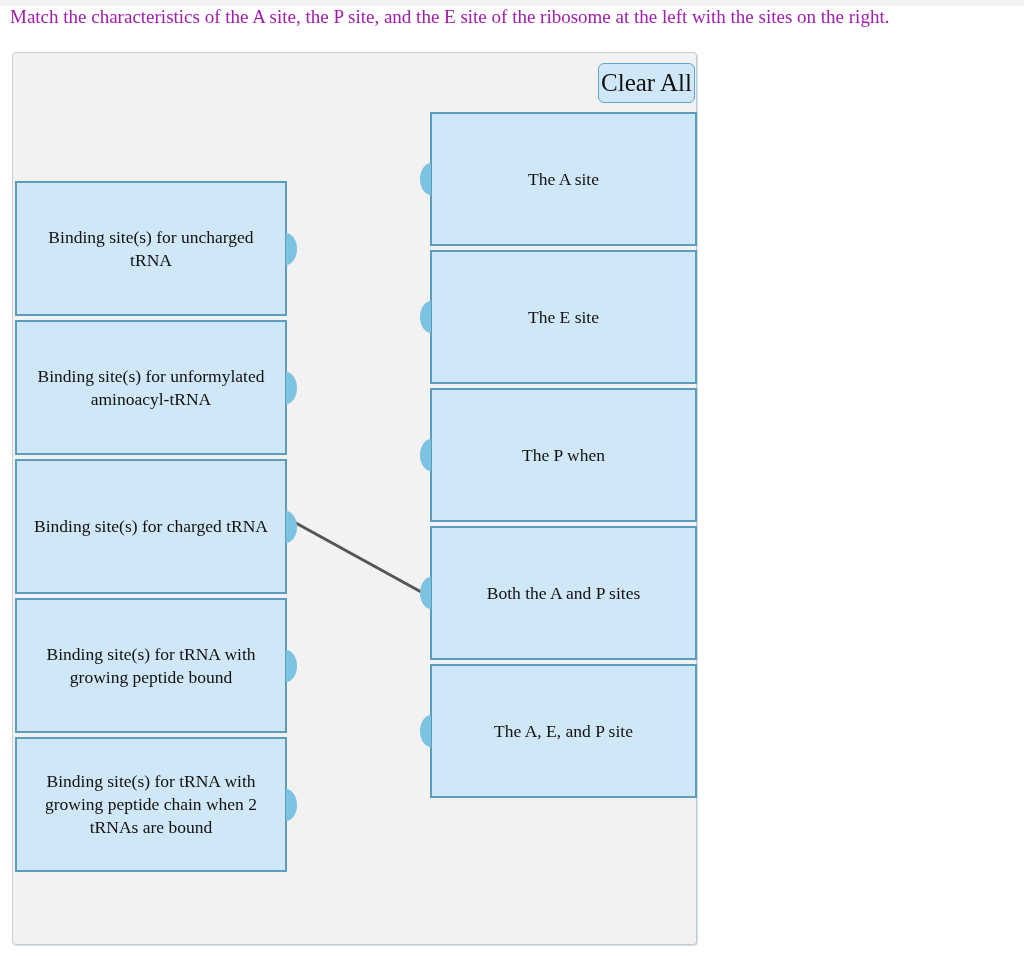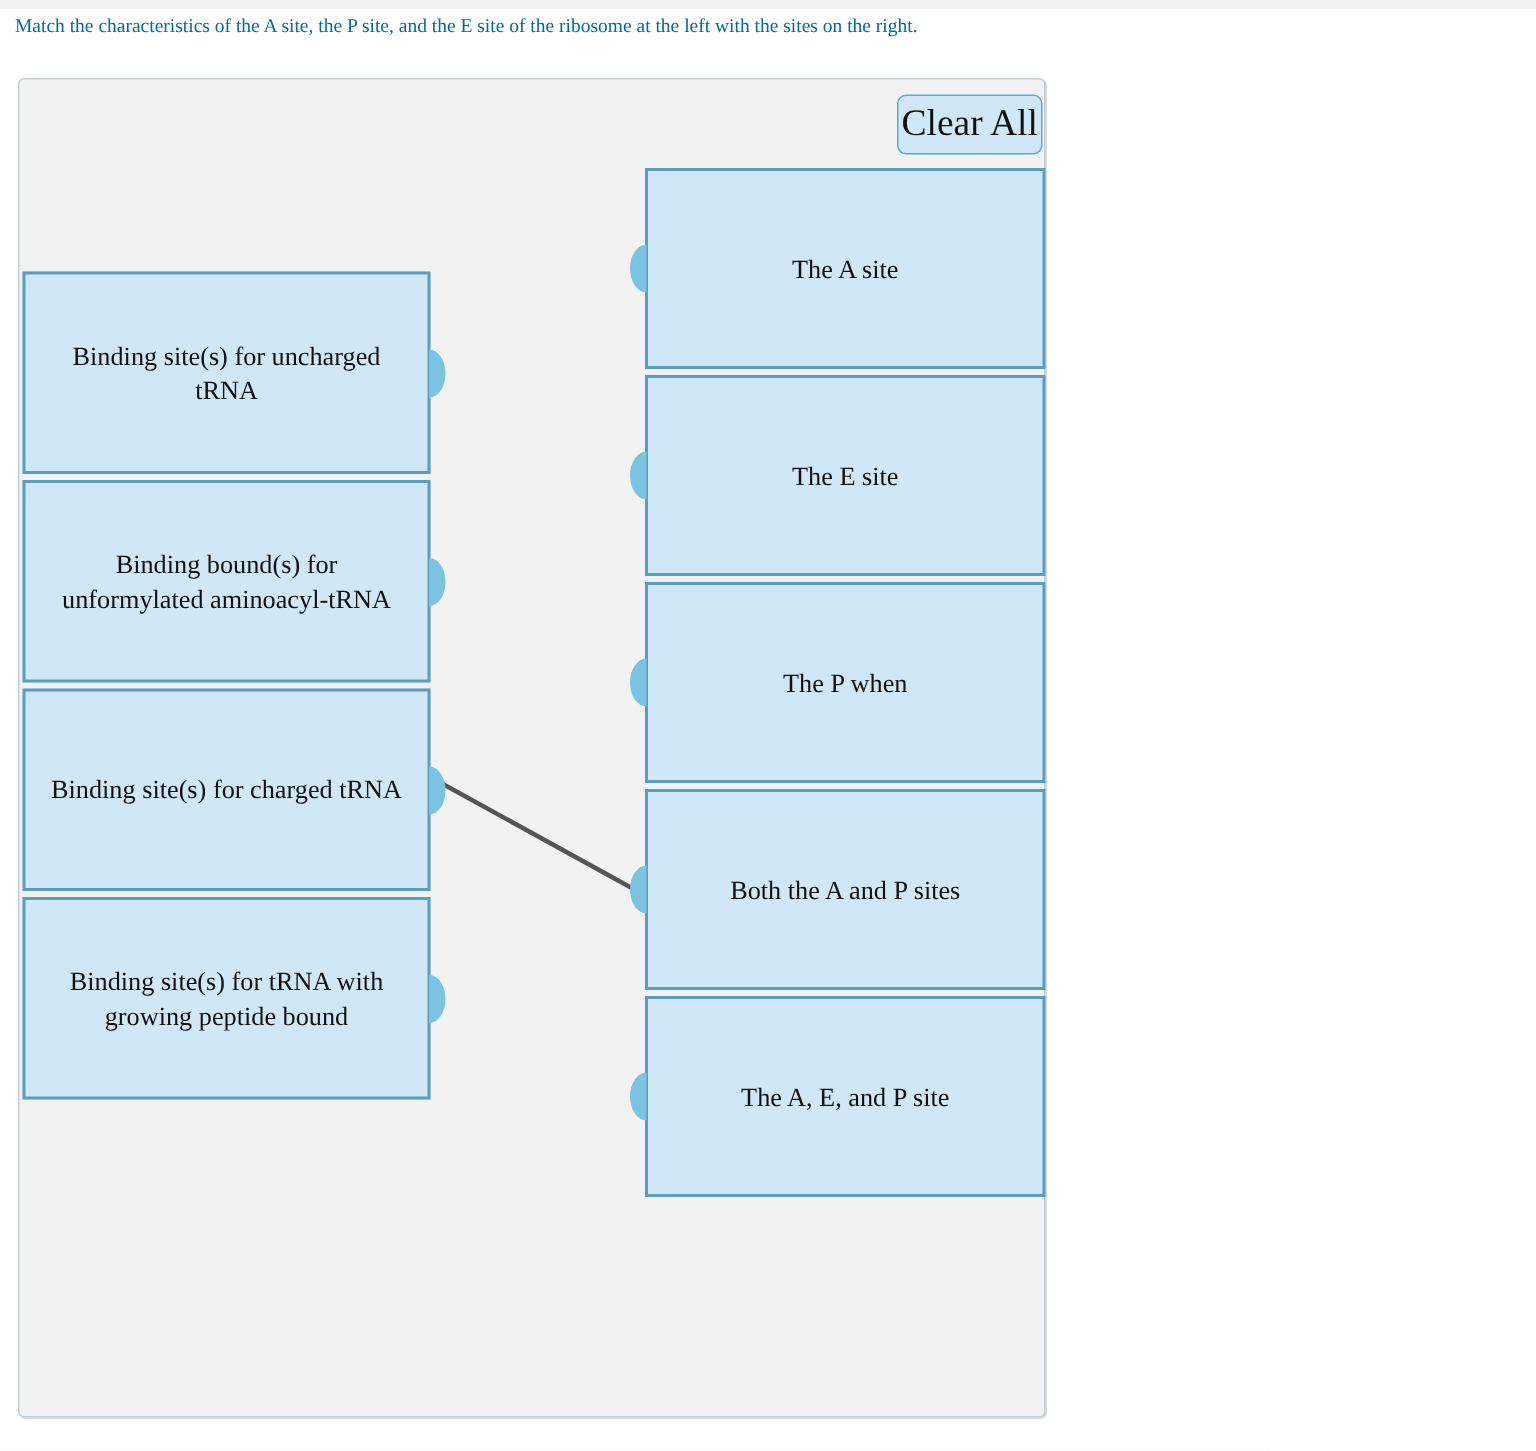--- a/index.html
+++ b/index.html
@@ -9,21 +9,21 @@
     font-family:"Liberation Serif","DejaVu Serif",serif;
     overflow:hidden;
     position:relative;
   }
   #top-strip{
     position:absolute;left:0;top:0;width:1024px;height:6px;
     background:#f2f2f2;
   }
   #question{
     position:absolute;left:10px;top:6px;width:1004px;
-    font-size:13px;line-height:22px;color:#0369a1;
+    font-size:19px;line-height:22px;color:#a21caf;
     white-space:nowrap;
   }
   #panel{
     position:absolute;left:12px;top:52px;
     width:685px;height:893px;
     background:#f2f2f2;
     border:1px solid #c3cdd6;
     border-radius:4px;
     box-shadow:1px 1px 0 0 #d8dde2;
     box-sizing:border-box;
@@ -101,34 +101,38 @@
   </button>
 
   <div class="col" id="left-col">
 
     <div class="item">
       <span class="label">Binding site(s) for uncharged tRNA</span>
       <span class="knob knob-right"></span>
     </div>
 
     <div class="item">
-      <span class="label">Binding bound(s) for unformylated aminoacyl-tRNA</span>
+      <span class="label">Binding site(s) for unformylated aminoacyl-tRNA</span>
       <span class="knob knob-right"></span>
     </div>
 
     <div class="item">
       <span class="label">Binding site(s) for charged tRNA</span>
       <span class="knob knob-right"></span>
     </div>
 
     <div class="item">
       <span class="label">Binding site(s) for tRNA with growing peptide bound</span>
       <span class="knob knob-right"></span>
     </div>
 
+    <div class="item">
+      <span class="label">Binding site(s) for tRNA with growing peptide chain when 2 tRNAs are bound</span>
+      <span class="knob knob-right"></span>
+    </div>
 
   </div>
 
   <div class="col" id="right-col">
 
     <div class="item">
       <span class="knob knob-left"></span>
       <span class="label">The A site</span>
     </div>
 

